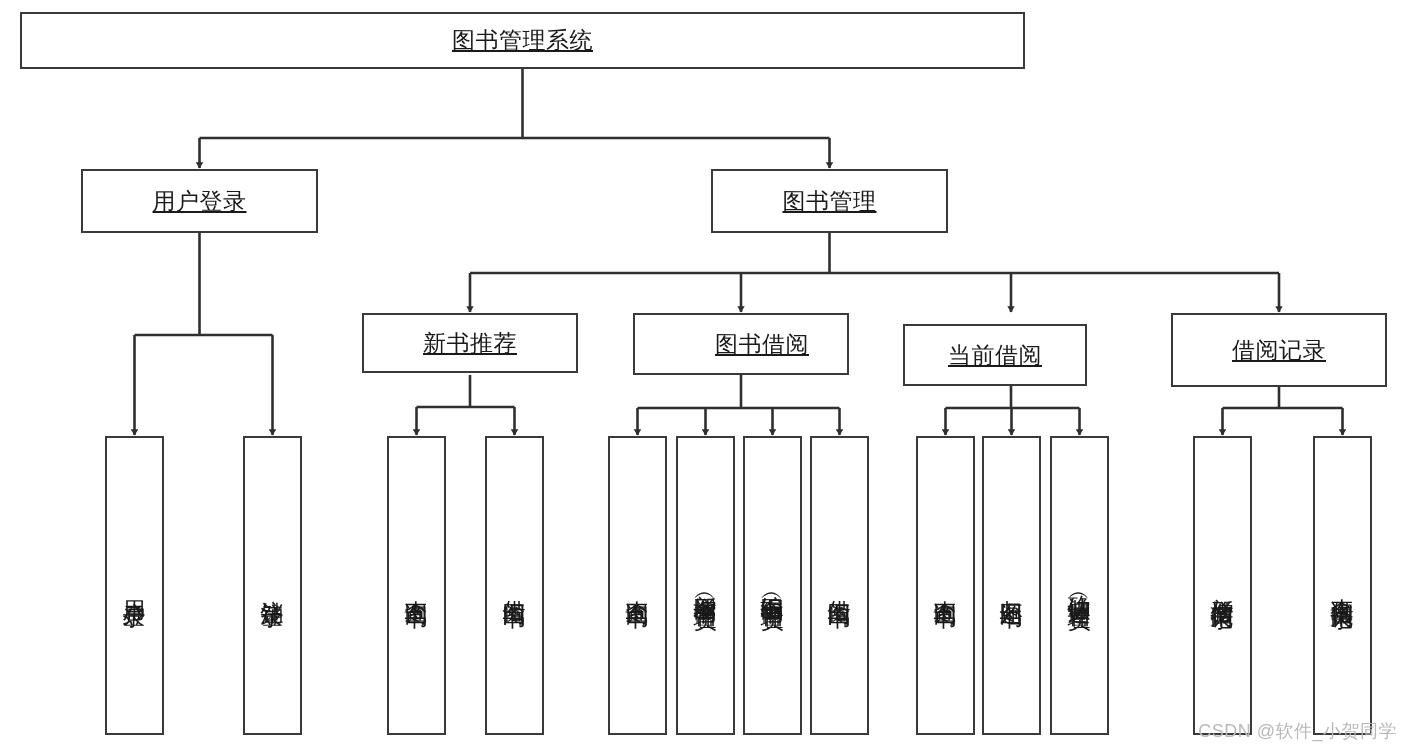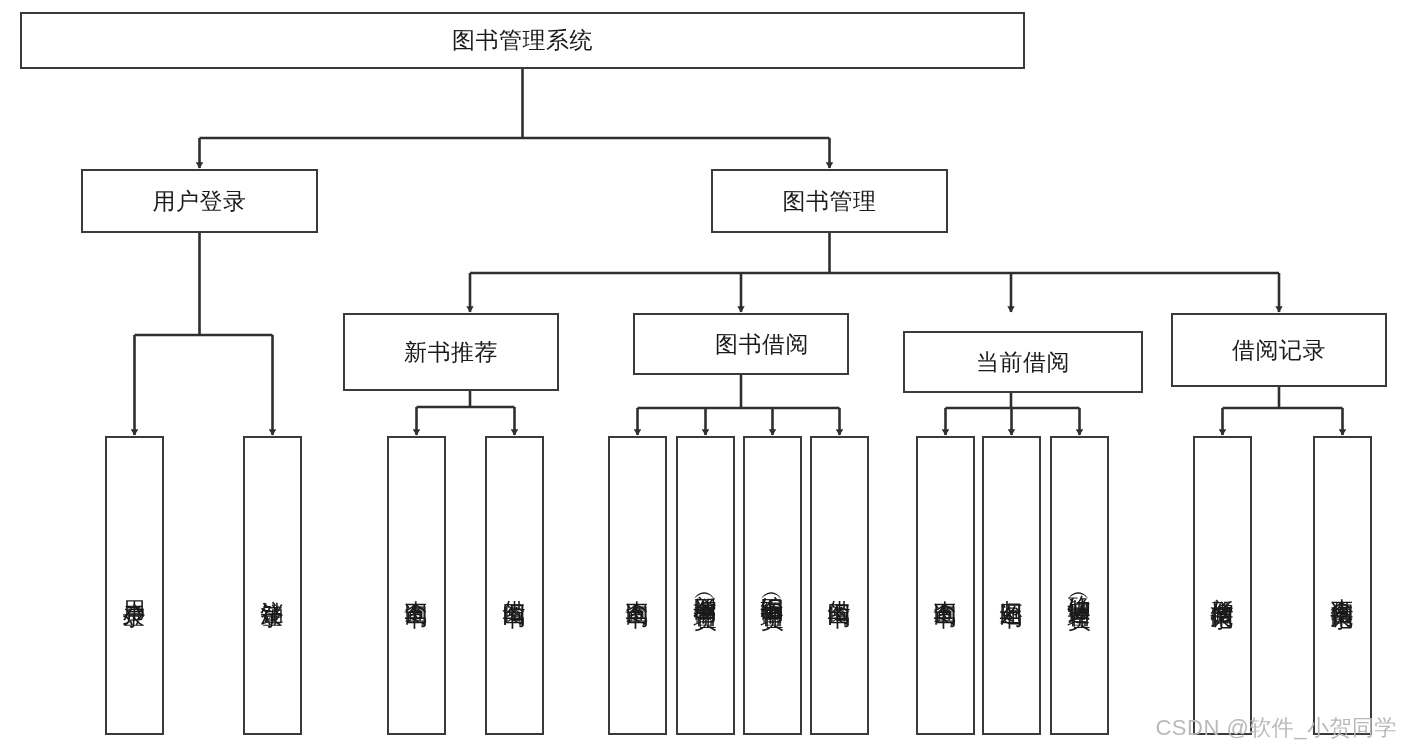--- a/index.html
+++ b/index.html
@@ -31,39 +31,40 @@
     background: #ffffff;
     border: 2.5px solid #3a3a3a;
     display: flex;
     align-items: center;
     justify-content: center;
     color: #1a1a1a;
   }
   .node.horiz {
     font-size: 23px;
     letter-spacing: 0.5px;
+    text-decoration: underline;
   }
   .node.vert {
     font-size: 23px;
   }
   .node.vert .vlabel {
     writing-mode: vertical-rl;
     text-orientation: upright;
     line-height: 1.22;
     letter-spacing: 2px;
     white-space: nowrap;
   }
   .node .hlabel {
     white-space: nowrap;
   }
   #watermark {
     position: absolute;
     right: 8px;
     bottom: 4px;
-    font-size: 22px;
+    font-size: 18px;
     color: #b9b9b9;
     letter-spacing: 0.5px;
     white-space: nowrap;
   }
 </style>
 </head>
 <body>
 
 <div id="canvas">
 
@@ -113,27 +114,27 @@
   <div id="nodes-layer">
       <div class="node horiz" style="left: 20px; top: 12px; width: 1005px; height: 57px;">
         <span class="hlabel">图书管理系统</span>
       </div>
       <div class="node horiz" style="left: 81px; top: 169px; width: 237px; height: 64px;">
         <span class="hlabel">用户登录</span>
       </div>
       <div class="node horiz" style="left: 711px; top: 169px; width: 237px; height: 64px; align-items: center;">
         <span class="hlabel">图书管理</span>
       </div>
-      <div class="node horiz" style="left: 343px; top: 313px; width: 216px; height: 78px; align-items: center;">
+      <div class="node horiz" style="left: 362px; top: 313px; width: 216px; height: 60px; align-items: center;">
         <span class="hlabel">新书推荐</span>
       </div>
       <div class="node horiz" style="left: 633px; top: 313px; width: 216px; height: 62px; padding-left: 42px;">
         <span class="hlabel">图书借阅</span>
       </div>
-      <div class="node horiz" style="left: 903px; top: 331px; width: 240px; height: 62px;">
+      <div class="node horiz" style="left: 903px; top: 324px; width: 184px; height: 62px;">
         <span class="hlabel">当前借阅</span>
       </div>
       <div class="node horiz" style="left: 1171px; top: 313px; width: 216px; height: 74px;">
         <span class="hlabel">借阅记录</span>
       </div>
       <div class="node vert" style="left: 105px; top: 436px; width: 59px; height: 299px;">
         <span class="vlabel">用户登录</span>
       </div>
       <div class="node vert" style="left: 243px; top: 436px; width: 59px; height: 299px;">
         <span class="vlabel">注销登录</span>

